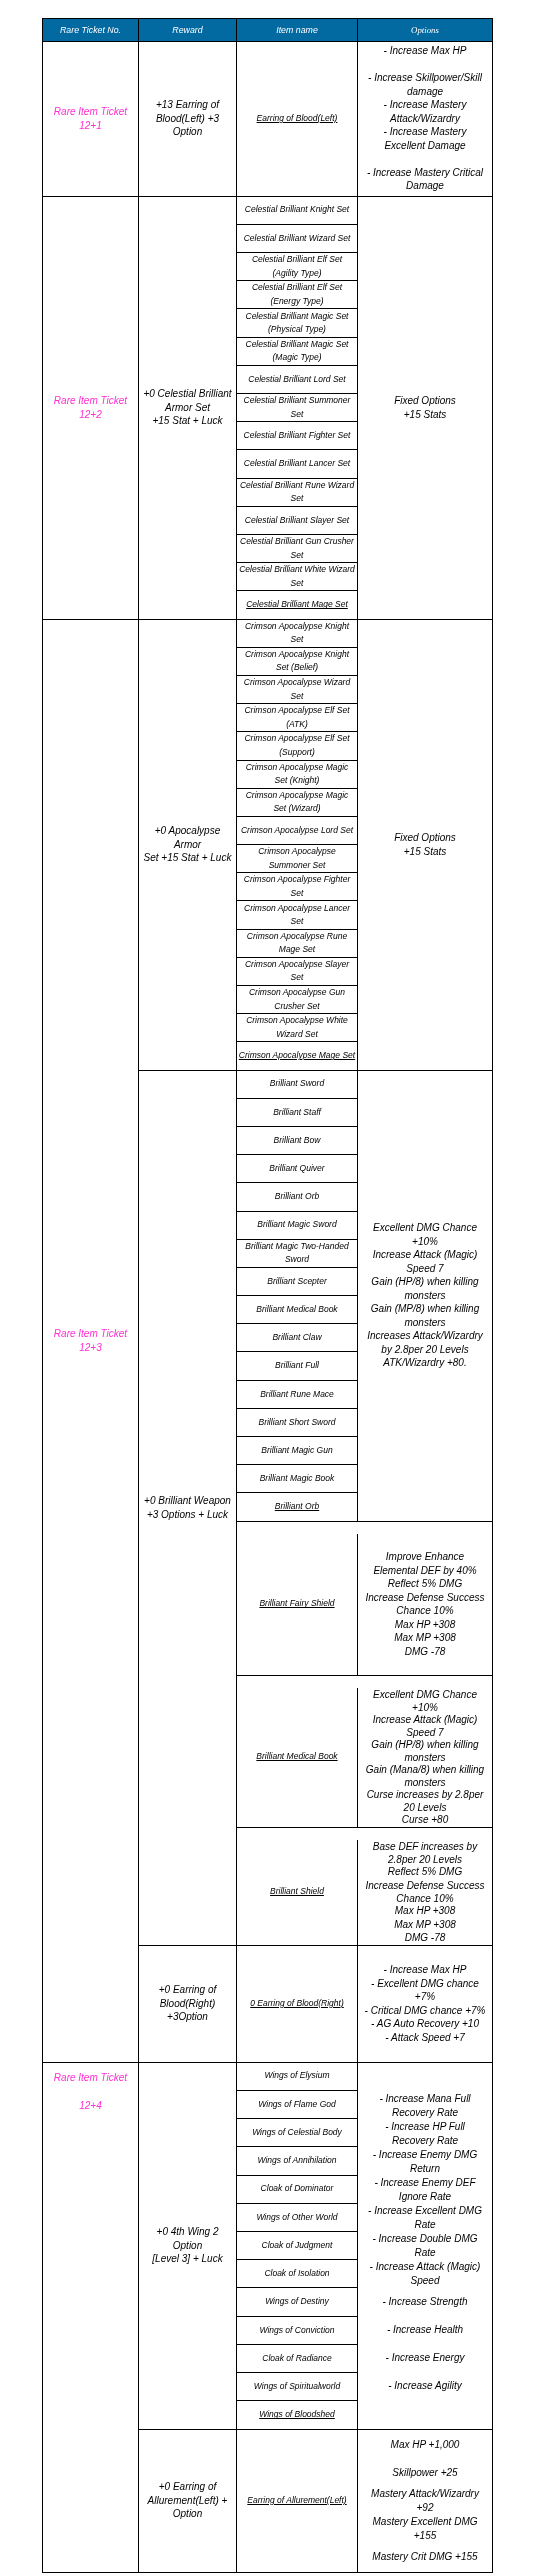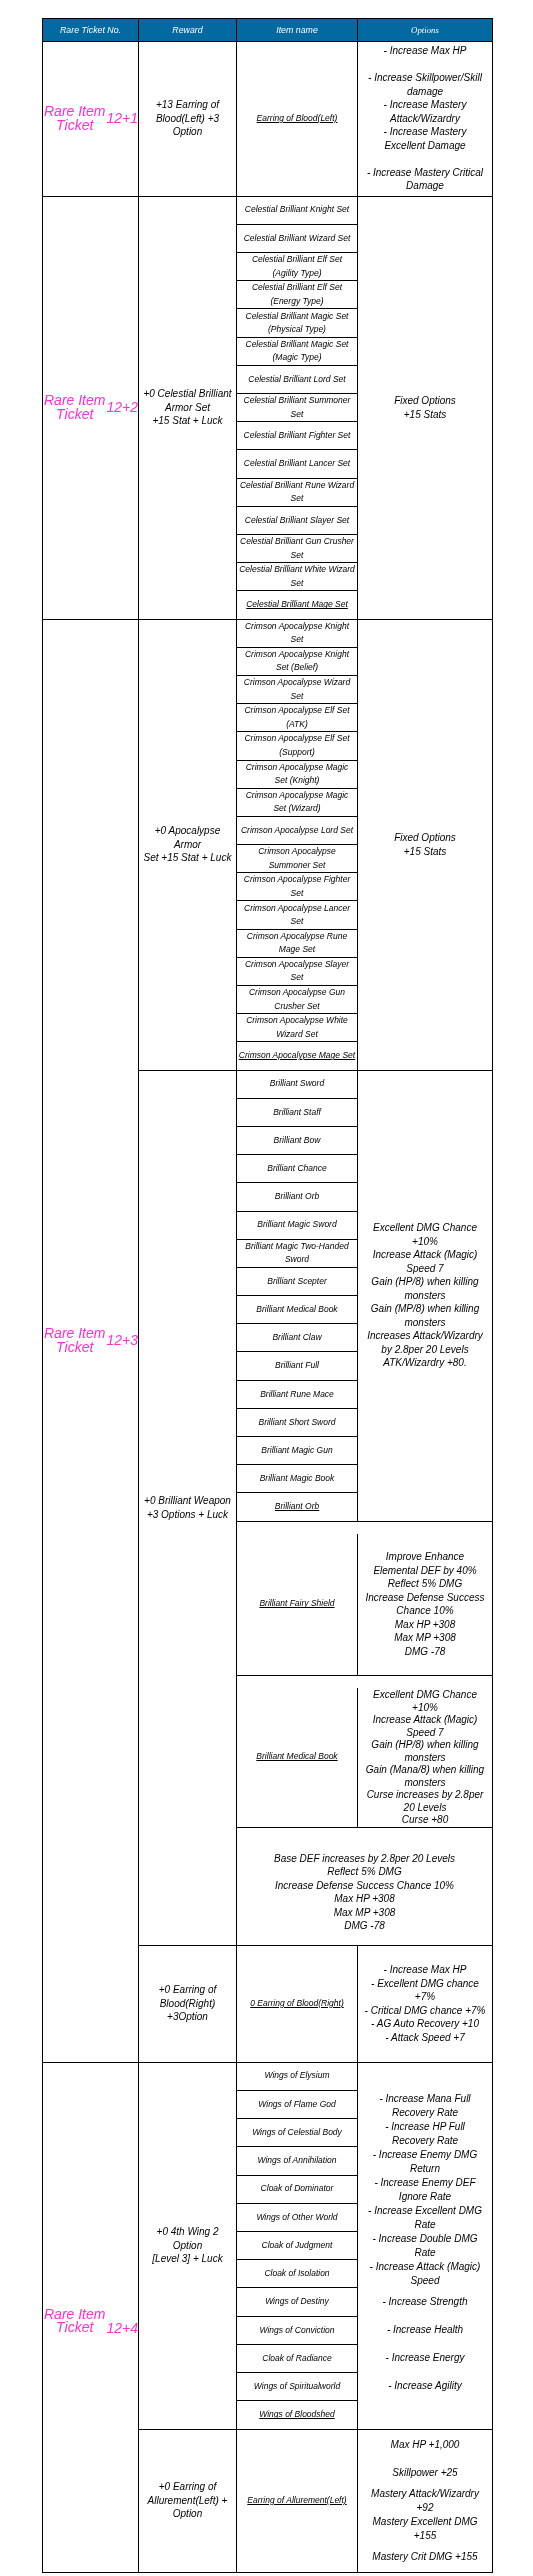--- a/index.html
+++ b/index.html
@@ -26,22 +26,22 @@
   .hcell:last-child { border-right: none; font-family: Liberation Serif, serif; }
   .w1 { width: 96px; flex: none; }
   .w2 { width: 98px; flex: none; }
   .w3 { width: 121px; flex: none; }
   .w4 { flex: 1; }
   
   .sec { display: flex; border-bottom: 1.8px solid #000; }
   .sec:last-child { border-bottom: none; }
   .ticket {
     width: 96px; flex: none; border-right: 1.2px solid #000;
-    display: flex; flex-direction: row; align-items: center; justify-content: center;
-    text-align: center; color: #FF2ED2; font-size: 14px; line-height: 13.5px;
+    display: flex; flex-direction: column; align-items: center; justify-content: center;
+    text-align: center; color: #FF2ED2; font-size: 10px; line-height: 13.5px;
   }
   .ticket.top { justify-content: flex-start; padding-top: 8.2px; }
   .ticket.top .tline + .tline { margin-top: 14.7px; }
   .rest { flex: 1; display: flex; flex-direction: column; }
   .grp { display: flex; border-bottom: 1.8px solid #000; overflow: hidden; }
   .grp:last-child { border-bottom: none; flex: 1; }
   .reward {
     width: 98px; flex: none; border-right: 1.2px solid #000;
     display: flex; flex-direction: column; align-items: center; justify-content: center;
     text-align: center; font-size: 10px; line-height: 13.5px; padding: 0 2.4px;
@@ -184,21 +184,21 @@
               <div class="p">+0 Brilliant Weapon</div>
               <div class="p">+3 Options + Luck</div>
             </div>
             <div class="gbody">
               <div class="gstack">
                 <div class="sub" style="height: 451px;">
                   <div class="items">
                     <div class="item">Brilliant Sword</div>
                     <div class="item">Brilliant Staff</div>
                     <div class="item">Brilliant Bow</div>
-                    <div class="item">Brilliant Chance</div>
+                    <div class="item">Brilliant Quiver</div>
                     <div class="item">Brilliant Orb</div>
                     <div class="item">Brilliant Magic Sword</div>
                     <div class="item">Brilliant Magic Two-Handed Sword</div>
                     <div class="item">Brilliant Scepter</div>
                     <div class="item">Brilliant Medical Book</div>
                     <div class="item">Brilliant Claw</div>
                     <div class="item">Brilliant Full</div>
                     <div class="item">Brilliant Rune Mace</div>
                     <div class="item">Brilliant Short Sword</div>
                     <div class="item">Brilliant Magic Gun</div>
@@ -234,20 +234,23 @@
                   <div class="opts">
                     <div class="p">Excellent DMG Chance +10%</div>
                     <div class="p">Increase Attack (Magic) Speed 7</div>
                     <div class="p">Gain (HP/8) when killing monsters</div>
                     <div class="p">Gain (Mana/8) when killing monsters</div>
                     <div class="p">Curse increases by 2.8per 20 Levels</div>
                     <div class="p">Curse +80</div>
                   </div>
                 </div>
                 <div class="sub">
+                  <div class="items">
+                    <div class="item">Brilliant Shield</div>
+                  </div>
                   <div class="opts">
                     <div class="p">Base DEF increases by 2.8per 20 Levels</div>
                     <div class="p">Reflect 5% DMG</div>
                     <div class="p">Increase Defense Success Chance 10%</div>
                     <div class="p">Max HP +308</div>
                     <div class="p">Max MP +308</div>
                     <div class="p">DMG -78</div>
                   </div>
                 </div>
               </div>

